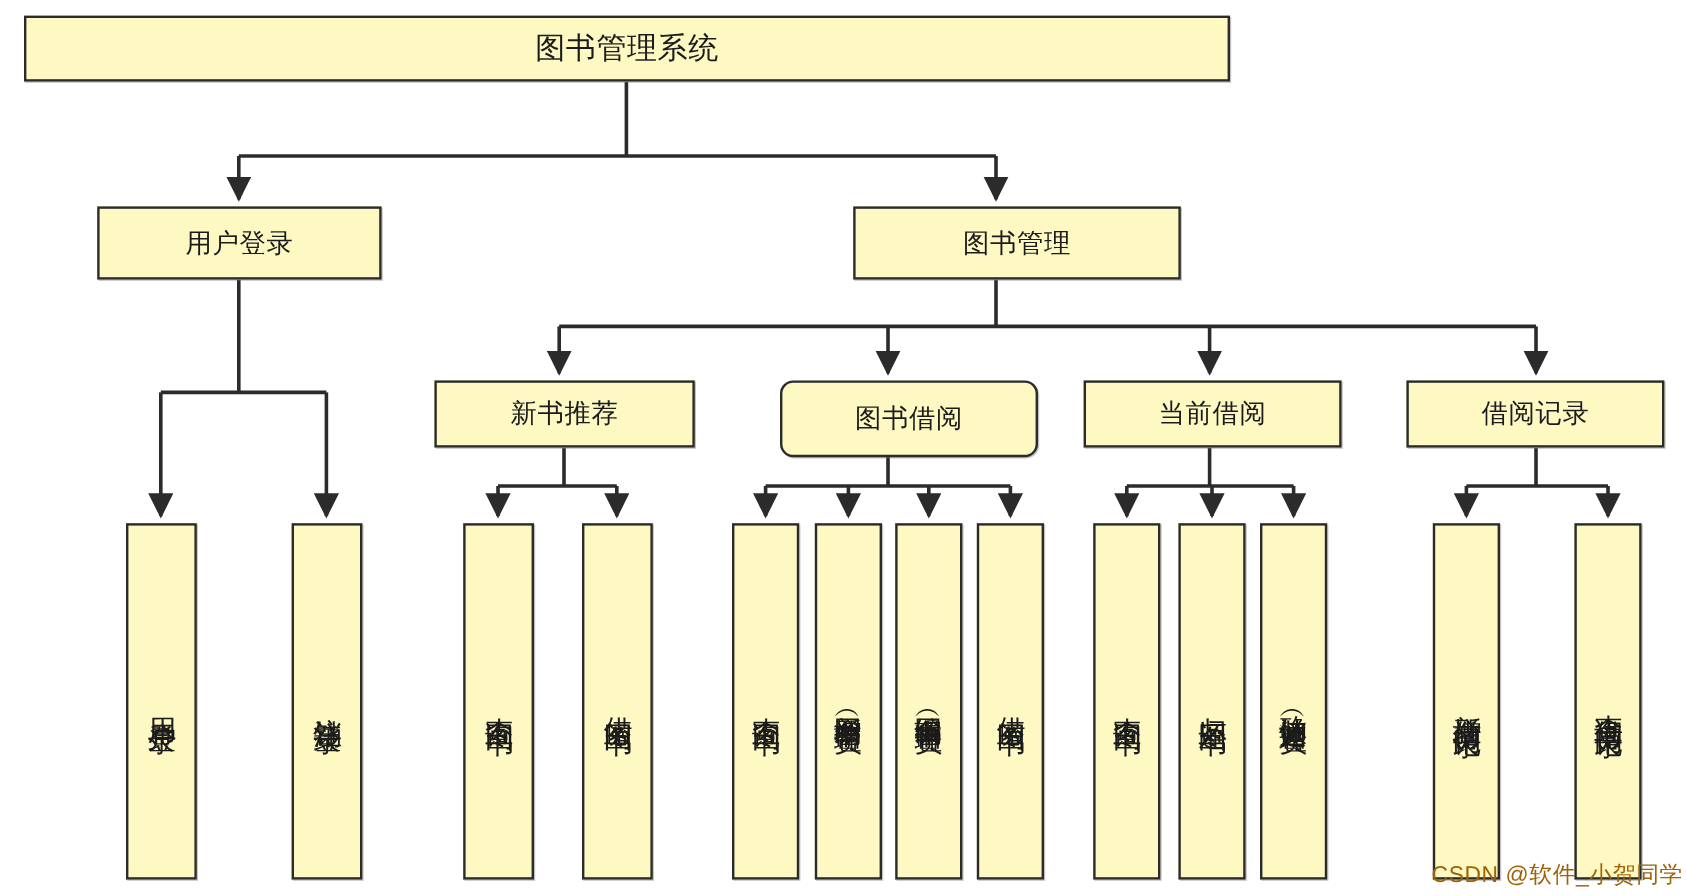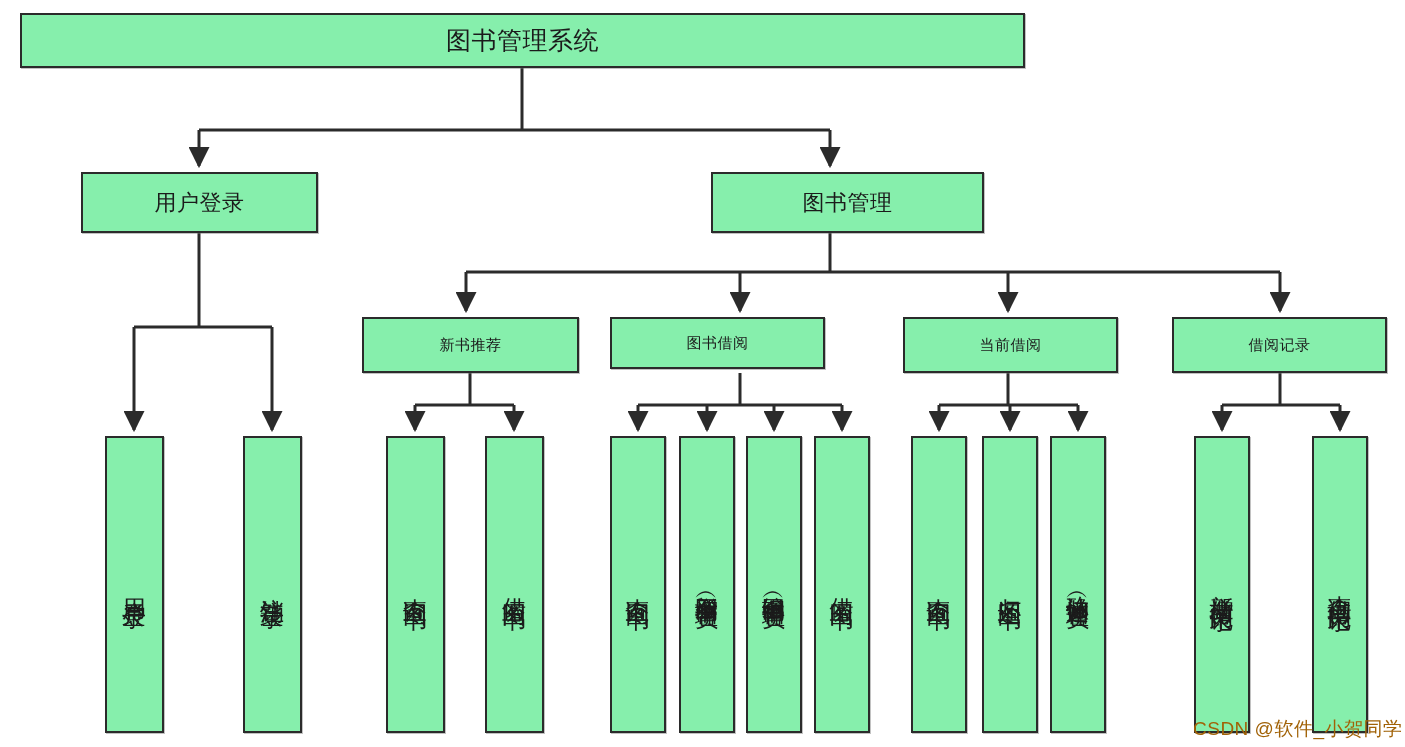--- a/index.html
+++ b/index.html
@@ -22,38 +22,38 @@
     left: 0;
     top: 0;
     width: 1405px;
     height: 747px;
     pointer-events: none;
   }
   .node {
     position: absolute;
     box-sizing: border-box;
     border: 2.5px solid #2b2b2b;
-    background: #86efac;
+    background: #fef9c3;
     display: flex;
     align-items: center;
     justify-content: center;
     color: #1b1b1b;
     box-shadow: 1px 1px 0 rgba(120,120,120,0.45);
   }
   .node-label {
     display: block;
     text-align: center;
     line-height: 1.18;
     letter-spacing: 0.5px;
     white-space: nowrap;
   }
   
   .tier-root { font-size: 25px; }
   .tier-2 { font-size: 22px; }
-  .tier-3 { font-size: 15px; }
+  .tier-3 { font-size: 22px; }
   
   .leaf .node-label {
     writing-mode: vertical-rl;
     text-orientation: upright;
     font-size: 24px;
     line-height: 1.05;
     letter-spacing: 3px;
     white-space: nowrap;
   }
   .leaf.narrow .node-label {
@@ -131,21 +131,21 @@
   <div class="node tier-2" style="left:81px; top:172px; width:237px; height:61px;">
     <span class="node-label">用户登录</span>
   </div>
   <div class="node tier-2" style="left:711px; top:172px; width:273px; height:61px;">
     <span class="node-label">图书管理</span>
   </div>
 
   <div class="node tier-3" style="left:362px; top:317px; width:217px; height:56px;">
     <span class="node-label">新书推荐</span>
   </div>
-  <div class="node tier-3" style="left:610px; top:317px; width:215px; height:52px;">
+  <div class="node tier-3" style="left:650px; top:317px; width:215px; height:64px;border-radius:11px;">
     <span class="node-label">图书借阅</span>
   </div>
   <div class="node tier-3" style="left:903px; top:317px; width:215px; height:56px;">
     <span class="node-label">当前借阅</span>
   </div>
   <div class="node tier-3" style="left:1172px; top:317px; width:215px; height:56px;">
     <span class="node-label">借阅记录</span>
   </div>
 
   <div class="node leaf" style="left:105px; top:436px; width:59px; height:297px;">

